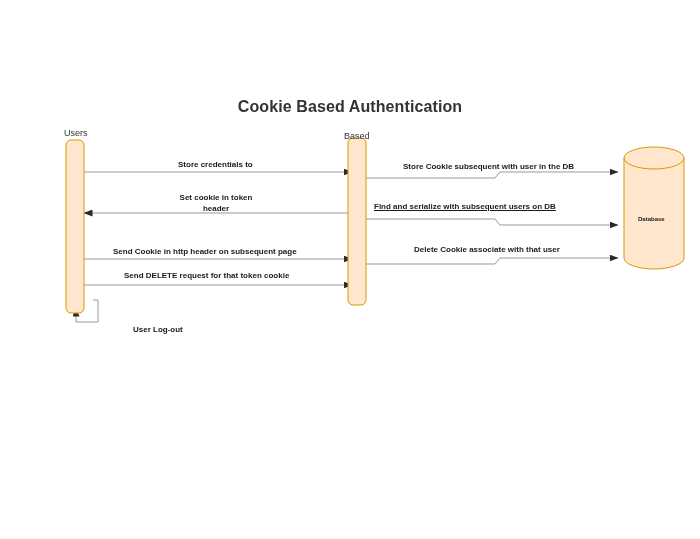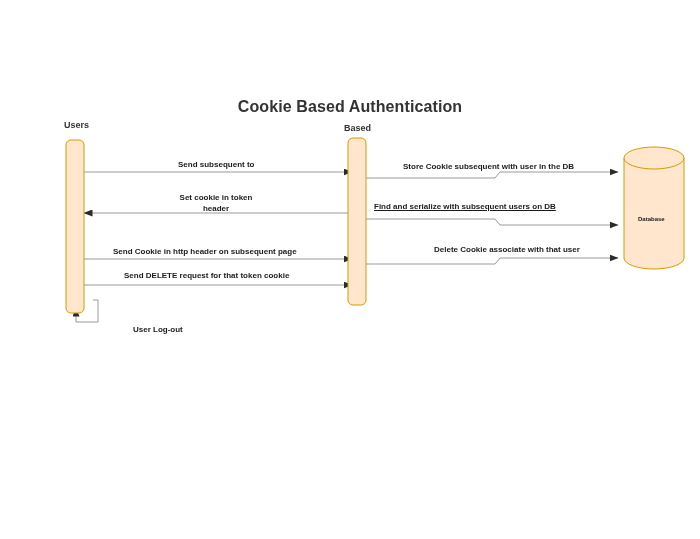--- a/index.html
+++ b/index.html
@@ -31,23 +31,24 @@
     text-align: center;
     font-size: 16px;
     font-weight: bold;
     color: #333333;
     letter-spacing: 0.1px;
     margin-top: 34px;
   }
   .lifeline-label {
     position: absolute;
     font-size: 9px;
-    font-weight: bold;
+    font-weight: normal;
     color: #333333;
     white-space: nowrap;
+    margin-top: 8px;
   }
   #label-users  { left: 64px;  top: 120px; }
   #label-server { left: 344px; top: 123px; }
 
   .msg-label {
     position: absolute;
     font-size: 8px;
     font-weight: bold;
     color: #1a1a1a;
     white-space: nowrap;
@@ -117,30 +118,30 @@
 </svg>
 
 <div class="diagram-title">Cookie Based Authentication</div>
 
 <div class="lifeline-label" id="label-users">Users</div>
 
 <div class="lifeline-label" id="label-server">Based</div>
 
 <div class="db-label" style="left:638px; top:216px;">Database</div>
 
-<div class="msg-label" style="left:178px; top:159px;">Send subsequent to</div>
+<div class="msg-label" style="left:178px; top:159px;">Store credentials to</div>
 
 <div class="msg-label" style="left:403px; top:161px;">Store Cookie  subsequent with user in the DB</div>
 
 <div class="msg-label two-line" style="left:178px; top:192px; width:76px;">
   <div>Set cookie in token</div>
   <div>header</div>
 </div>
 
 <div class="msg-label" style="left:374px; top:201px;text-decoration:underline;">Find and serialize with subsequent users on DB</div>
 
 <div class="msg-label" style="left:113px; top:246px;">Send Cookie in http header  on subsequent page</div>
 
-<div class="msg-label" style="left:414px; top:244px;margin-left:20px;">Delete Cookie associate with that user</div>
+<div class="msg-label" style="left:414px; top:244px;">Delete Cookie associate with that user</div>
 
 <div class="msg-label" style="left:124px; top:270px;">Send DELETE request for that token cookie</div>
 
 <div class="loop-label" style="left:85px; top:325px;">User Log-out</div>
 
 </body></html>

